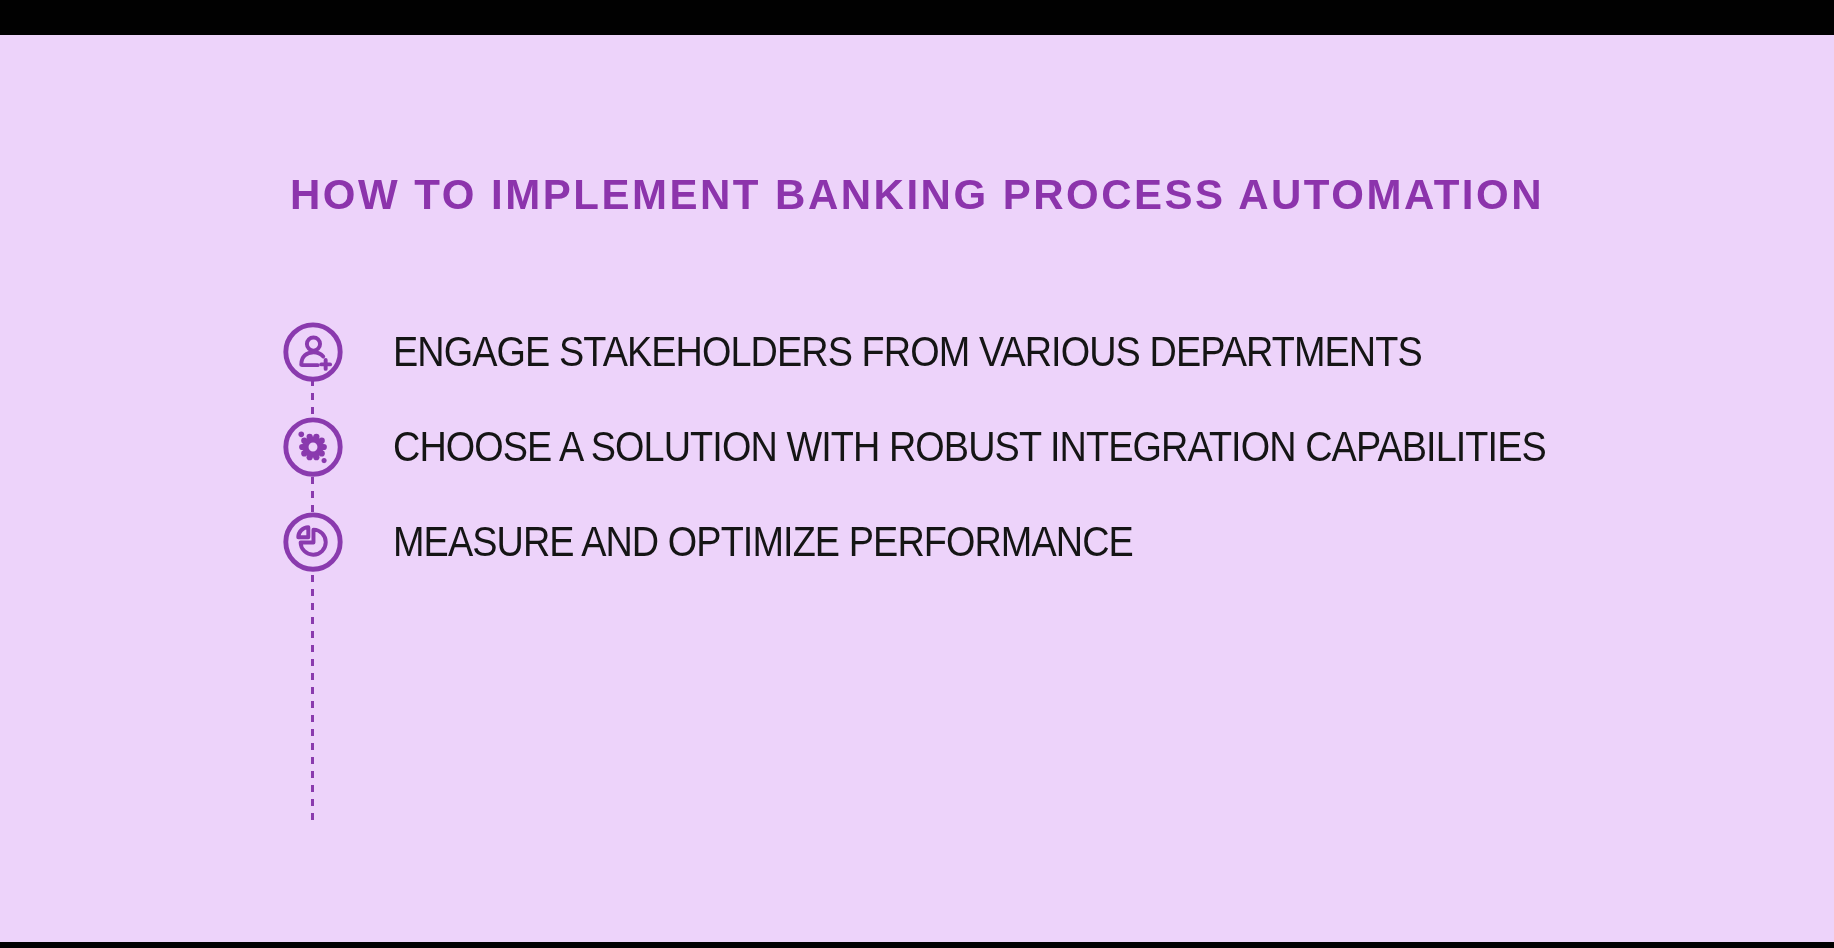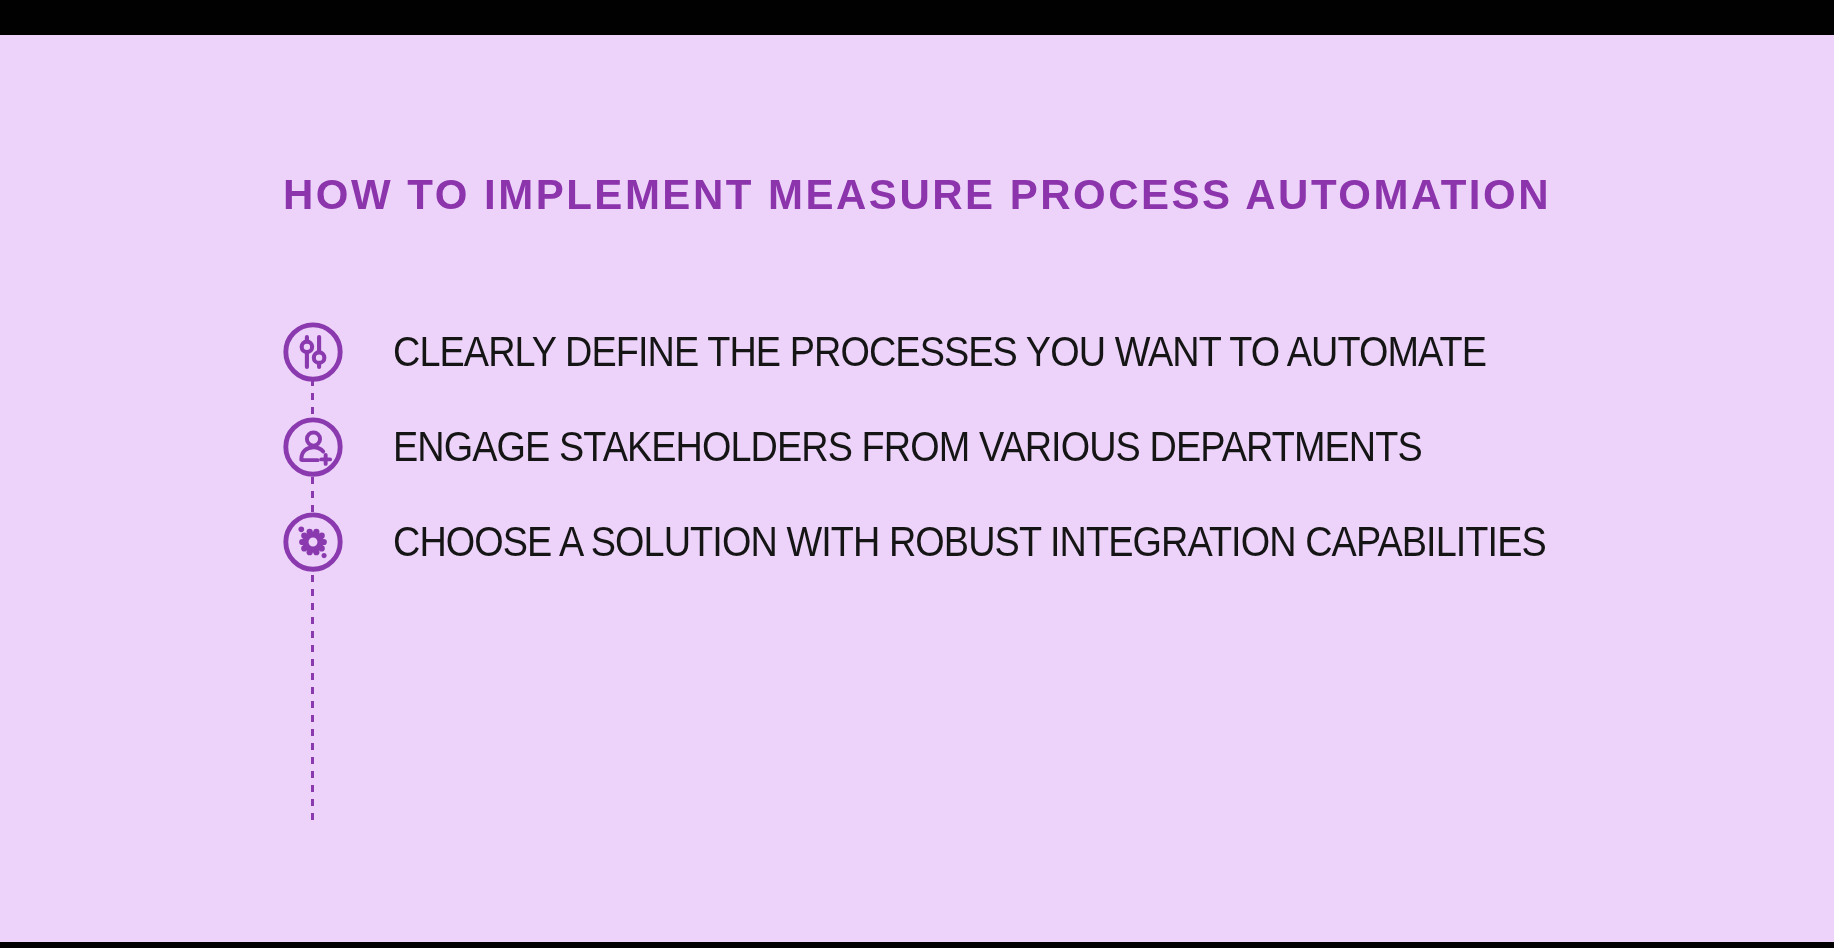--- a/index.html
+++ b/index.html
@@ -59,37 +59,25 @@
     transform-origin:left center;
   }
 </style>
 </head>
 <body>
 
 <div class="stage">
   <div class="bar top"></div>
   <div class="canvas">
 
-    <div class="title">HOW TO IMPLEMENT MEASURE PROCESS AUTOMATION</div>
+    <div class="title">HOW TO IMPLEMENT BANKING PROCESS AUTOMATION</div>
 
     <div class="list">
       <div class="connector"></div>
 
-      <div class="row">
-        <span class="icon-wrap">
-          <svg viewBox="0 0 64 64">
-            <circle class="ic ic-bg" cx="32" cy="32" r="29" stroke-width="5.2"></circle>
-            <line class="ic" x1="25.5" y1="16" x2="25.5" y2="48" stroke-width="4.4"></line>
-            <circle class="ic ic-bg" cx="25.5" cy="26.5" r="5.6" stroke-width="4.4"></circle>
-            <line class="ic" x1="38.5" y1="16" x2="38.5" y2="48" stroke-width="4.4"></line>
-            <circle class="ic ic-bg" cx="38.5" cy="38" r="5.6" stroke-width="4.4"></circle>
-          </svg>
-        </span>
-        <span class="label">CLEARLY DEFINE THE PROCESSES YOU WANT TO AUTOMATE</span>
-      </div>
 
       <div class="row">
         <span class="icon-wrap">
           <svg viewBox="0 0 64 64">
             <circle class="ic ic-bg" cx="32" cy="32" r="29" stroke-width="5.2"></circle>
             <circle class="ic" cx="32.5" cy="23.5" r="7" stroke-width="4.2"></circle>
             <path class="ic" d="M19.5 45.5 c0 -9 6 -13.2 13 -13.2 c4.4 0 8 1.7 10.4 4.6 M20.5 46 h16.5" stroke-width="4.2"></path>
             <line class="ic" x1="45.5" y1="40.5" x2="45.5" y2="50" stroke-width="4.2"></line>
             <line class="ic" x1="40.8" y1="45.2" x2="50.2" y2="45.2" stroke-width="4.2"></line>
           </svg>
@@ -116,17 +104,27 @@
               <circle class="ic" cx="32" cy="32" r="8" stroke-width="6.5"></circle>
               <circle class="ic-fill" cx="19.5" cy="18.5" r="3"></circle>
               <circle class="ic-fill" cx="43.8" cy="46.5" r="2.7"></circle>
             </g>
           </svg>
         </span>
         <span class="label">CHOOSE A SOLUTION WITH ROBUST INTEGRATION CAPABILITIES</span>
       </div>
 
 
+      <div class="row">
+        <span class="icon-wrap">
+          <svg viewBox="0 0 64 64">
+            <circle class="ic ic-bg" cx="32" cy="32" r="29" stroke-width="5.2"></circle>
+            <path class="ic" d="M32.5 18.8 A13.4 13.4 0 1 1 18.8 32.5 L32.5 32.5 Z" stroke-width="4.2"></path>
+            <path class="ic" d="M27 16.3 A10.8 10.8 0 0 0 16.3 27 L27 27 Z" stroke-width="4.2"></path>
+          </svg>
+        </span>
+        <span class="label">MEASURE AND OPTIMIZE PERFORMANCE</span>
+      </div>
 
     </div>
   </div>
   <div class="bar bottom"></div>
 </div>
 
 </body></html>

